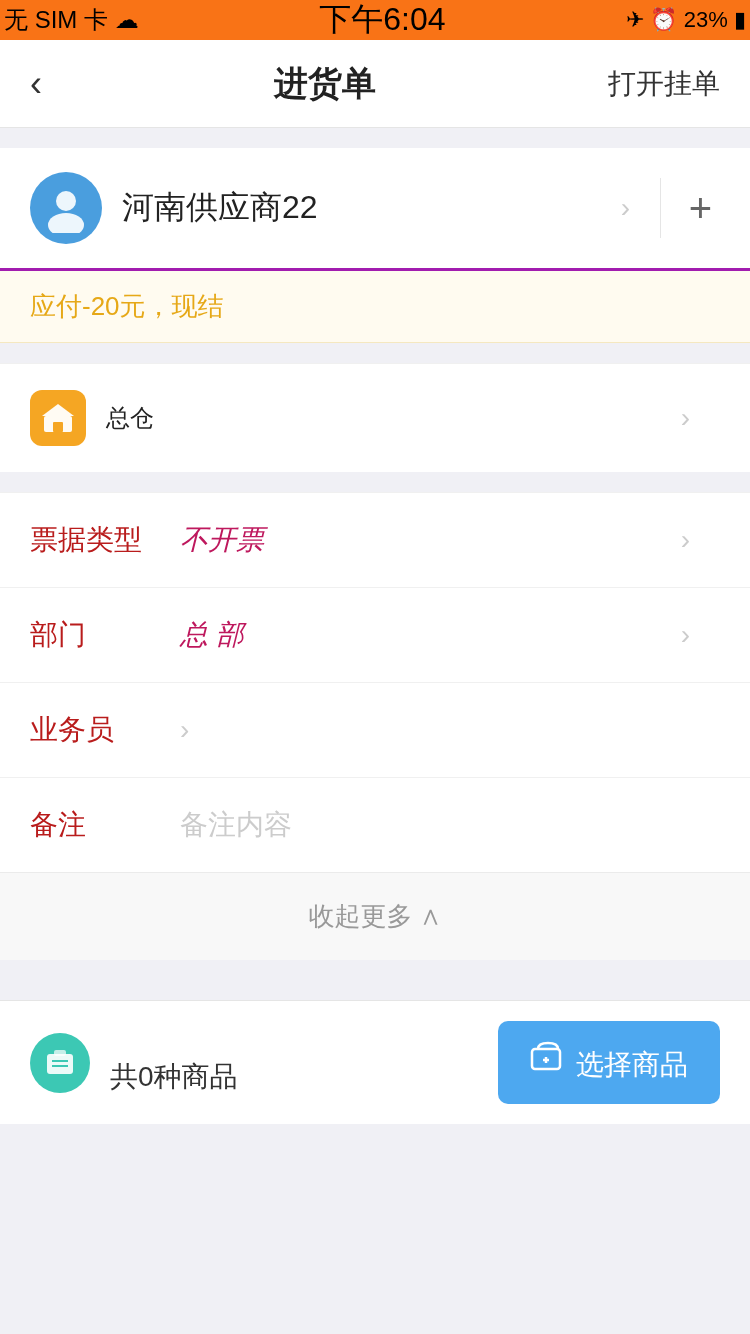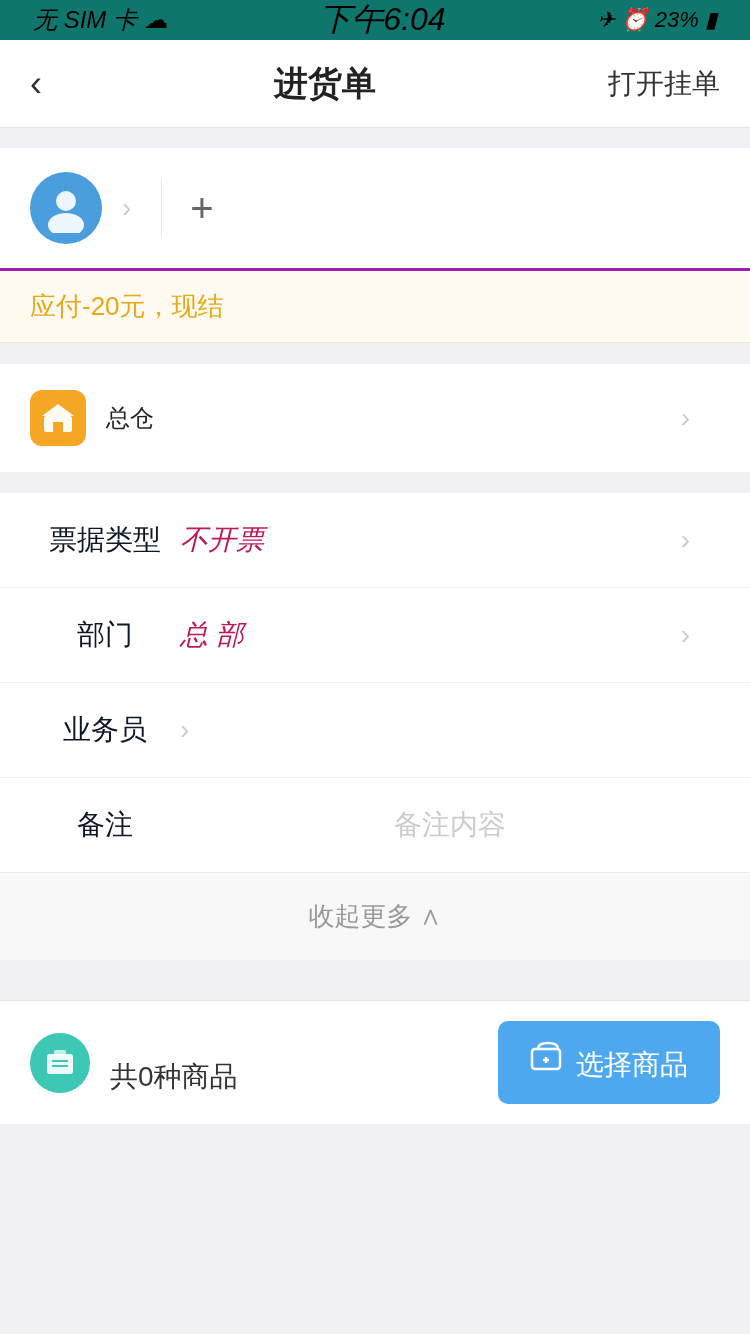--- a/index.html
+++ b/index.html
@@ -10,28 +10,27 @@
       min-height: 1334px;
       font-family: -apple-system, "PingFang SC", "Helvetica Neue", sans-serif;
       background: #f0f0f5;
       font-size: 28px;
     }
 
     
     .status-bar {
       width: 750px;
       height: 40px;
-      background: #0f766e;
+      background: #f97316;
       display: flex;
       align-items: center;
       justify-content: space-between;
-      padding: 0 33px;
+      padding: 0 4px;
       font-size: 24px;
       color: #000;
-      font-style: italic;
     }
     .status-left { display: flex; align-items: center; gap: 8px; }
     .status-center { font-size: 32px; font-weight: 500; }
     .status-right { display: flex; align-items: center; gap: 6px; font-size: 22px; }
 
     
     .nav-bar {
       width: 750px;
       height: 88px;
       background: #fff;
@@ -155,36 +154,34 @@
     .form-row {
       display: flex;
       align-items: center;
       padding: 28px 30px;
       background: #fff;
       border-top: 1px solid #f0f0f0;
       min-height: 88px;
     }
     .form-label {
       font-size: 28px;
-      color: #0f172a;
+      color: #b91c1c;
       width: 150px;
       flex-shrink: 0;
-      text-align: center;
     }
     .form-value {
       flex: 1;
       font-size: 28px;
       color: #be185d;
       font-style: italic;
     }
     .form-placeholder {
       flex: 1;
       font-size: 28px;
       color: #ccc;
-      text-align: center;
     }
 
     
     .collapse-row {
       background: #f8f8f8;
       text-align: center;
       padding: 26px 15px;
       font-size: 26px;
       color: #999;
       border-top: 1px solid #ebebeb;
@@ -261,20 +258,21 @@
 <div class="section-gap"></div>
 
 <div class="card-section">
   <div class="supplier-row">
     <div class="supplier-avatar">
       <svg class="avatar-icon" viewBox="0 0 50 50" fill="none" xmlns="http://www.w3.org/2000/svg">
         <circle cx="25" cy="18" r="10" fill="#fff" opacity="0.9"></circle>
         <ellipse cx="25" cy="42" rx="18" ry="12" fill="#fff" opacity="0.9"></ellipse>
       </svg>
     </div>
+    <span class="supplier-name">河南供应商22</span>
     <span class="chevron-right">›</span>
     <span class="plus-btn">+</span>
   </div>
 
   <div class="notice-bar">
     <span>应付-20元，现结</span>
   </div>
 </div>
 
 <div class="section-gap"></div>

